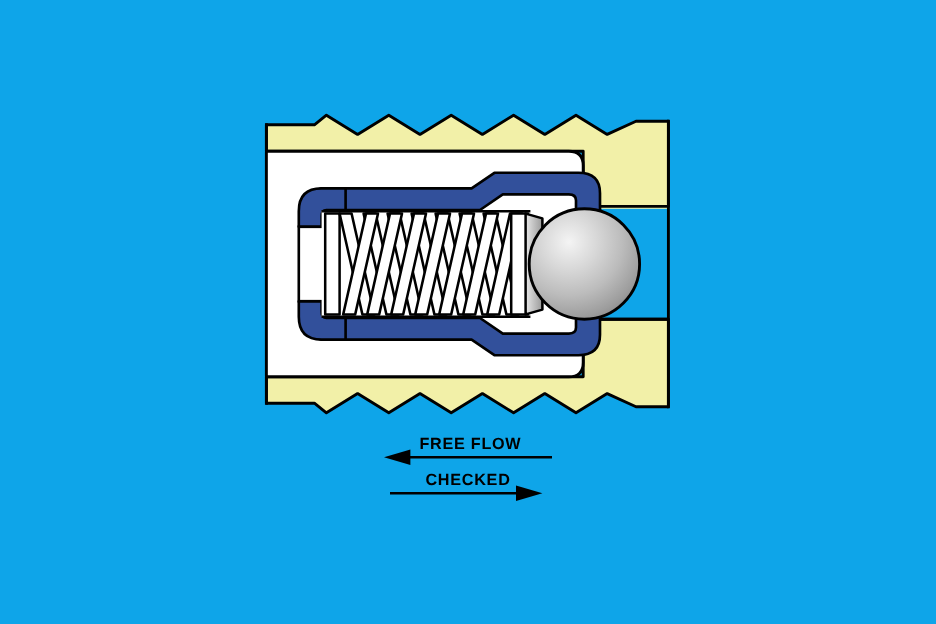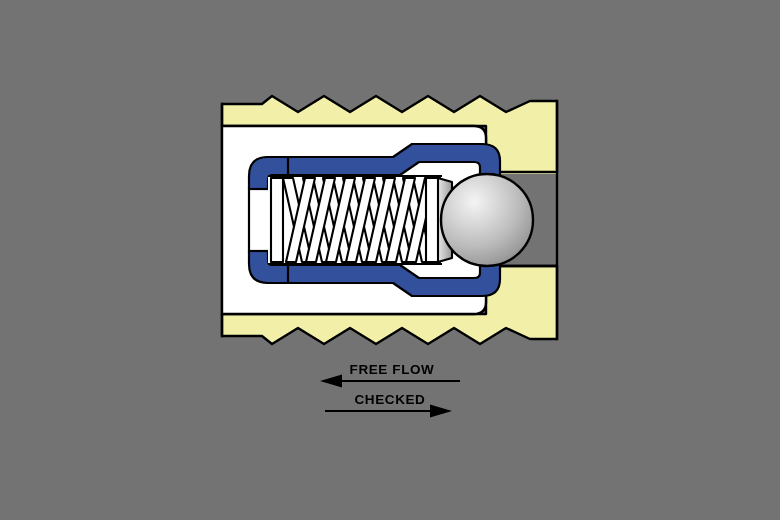--- a/index.html
+++ b/index.html
@@ -8,21 +8,21 @@
     padding: 0;
     background: #ffffff;
   }
   body {
     font-family: "Liberation Sans", sans-serif;
   }
   #stage {
     position: relative;
     width: 780px;
     height: 520px;
-    background: #737373;
+    background: #0ea5e9;
     overflow: hidden;
   }
   #diagram {
     position: absolute;
     left: 0;
     top: 0;
     width: 780px;
     height: 520px;
     display: block;
   }

